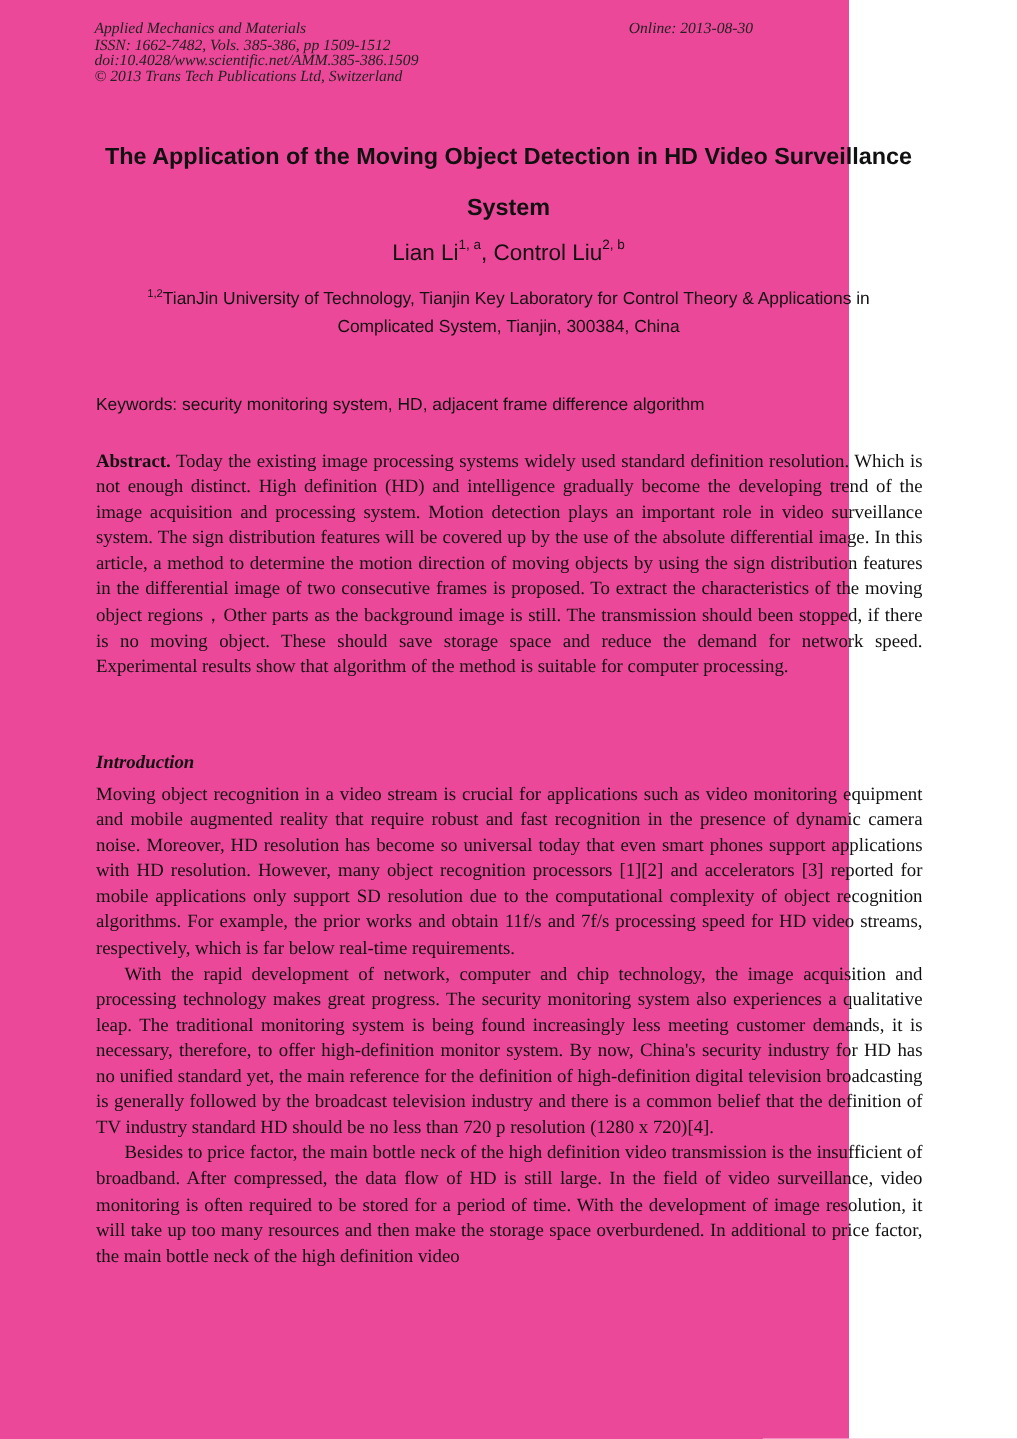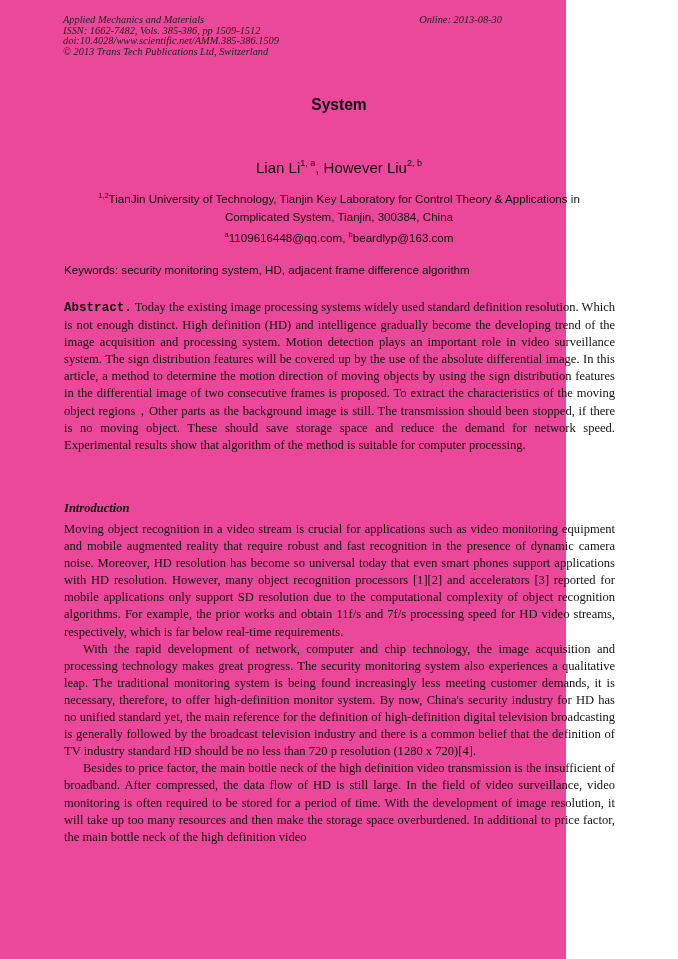--- a/index.html
+++ b/index.html
@@ -20,52 +20,52 @@
   .affil sup { font-size: 7.5px; margin-top: 12px; }
 
   .keywords { position: absolute; left: 64px; width: 552px; top: 262px;
               font-family: "Liberation Sans", sans-serif; font-size: 11.6px; line-height: 16px; color: #111; }
   .keywords .kw-label { font-weight: normal; }
 
   .body { position: absolute; left: 64px; width: 551px;
           font-family: "Liberation Serif", serif; font-size: 12.55px; line-height: 17.1px; color: #111;
           text-align: justify; }
   .abstract { top: 299px; }
-  .abstract .abs-label { font-weight: bold; font-family: Liberation Mono, monospace; }
+  .abstract .abs-label { font-weight: bold; }
   .intro-head { position: absolute; left: 64px; top: 500px; font-family: "Liberation Serif", serif;
                 font-weight: bold; font-size: 12.55px; line-height: 16px; font-style: italic; }
   .intro { top: 521px; }
   .intro p { margin: 0; }
   .intro p.indent { text-indent: 19px; }
 </style>
 </head>
 <body>
 
 <div class="page">
 
   <div class="hdr hdr-left">
     <div>Applied Mechanics and Materials</div>
     <div>ISSN: 1662-7482, Vols. 385-386, pp 1509-1512</div>
     <div>doi:10.4028/www.scientific.net/AMM.385-386.1509</div>
     <div>© 2013 Trans Tech Publications Ltd, Switzerland</div>
   </div>
   <div class="hdr hdr-right">Online: 2013-08-30</div>
 
   <div class="title">
+    <div>The Application of the Moving Object Detection in HD Video Surveillance</div>
     <div>System</div>
   </div>
 
   <div class="authors">
-    <span>Lian Li</span><sup>1, a</sup><span>, </span><span>However Liu</span><sup>2, b</sup>
+    <span>Lian Li</span><sup>1, a</sup><span>, </span><span>Control Liu</span><sup>2, b</sup>
   </div>
 
   <div class="affil">
     <div><sup>1,2</sup><span>TianJin University of Technology, Tianjin Key Laboratory for Control Theory &amp; Applications in</span></div>
     <div>Complicated System, Tianjin, 300384, China</div>
-    <div><sup>a</sup><span>1109616448@qq.com</span><span>, </span><sup>b</sup><span>beardlyp@163.com</span></div>
   </div>
 
   <div class="keywords">
     <span class="kw-label">Keywords:</span><span> security monitoring system, HD, adjacent frame difference algorithm</span>
   </div>
 
   <div class="body abstract">
     <span class="abs-label">Abstract.</span><span> Today the existing image processing systems widely used standard definition resolution. Which is not enough distinct. High definition (HD) and intelligence gradually become the developing trend of the image acquisition and processing system. Motion detection plays an important role in video surveillance system. The sign distribution features will be covered up by the use of the absolute differential image. In this article, a method to determine the motion direction of moving objects by using the sign distribution features in the differential image of two consecutive frames is proposed. To extract the characteristics of the moving object regions，Other parts as the background image is still. The transmission should been stopped, if there is no moving object. These should save storage space and reduce the demand for network speed. Experimental results show that algorithm of the method is suitable for computer processing.</span>
   </div>
 

